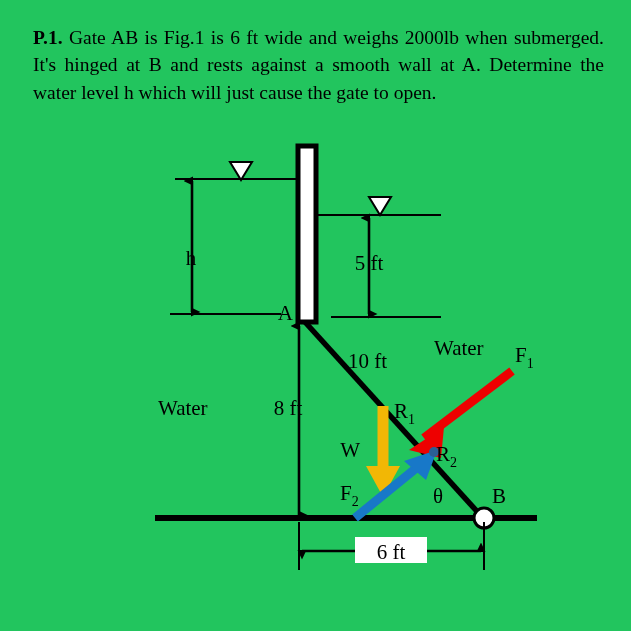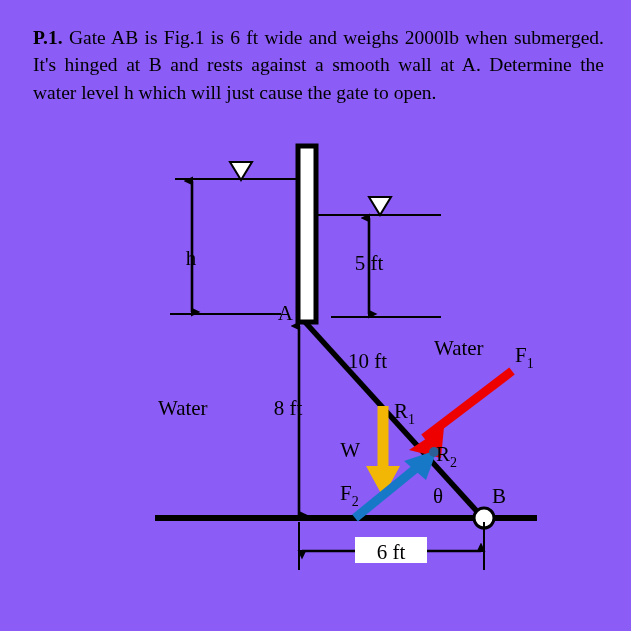--- a/index.html
+++ b/index.html
@@ -4,21 +4,21 @@
 <style>
   html, body {
     margin: 0;
     padding: 0;
     background: #ffffff;
   }
   #page {
     position: relative;
     width: 631px;
     height: 631px;
-    background: #8b5cf6;
+    background: #22c55e;
     overflow: hidden;
     font-family: "Liberation Serif", "DejaVu Serif", serif;
   }
   #problem-text {
     position: absolute;
     left: 33px;
     top: 24px;
     width: 571px;
     font-size: 19.5px;
     line-height: 1.40;

